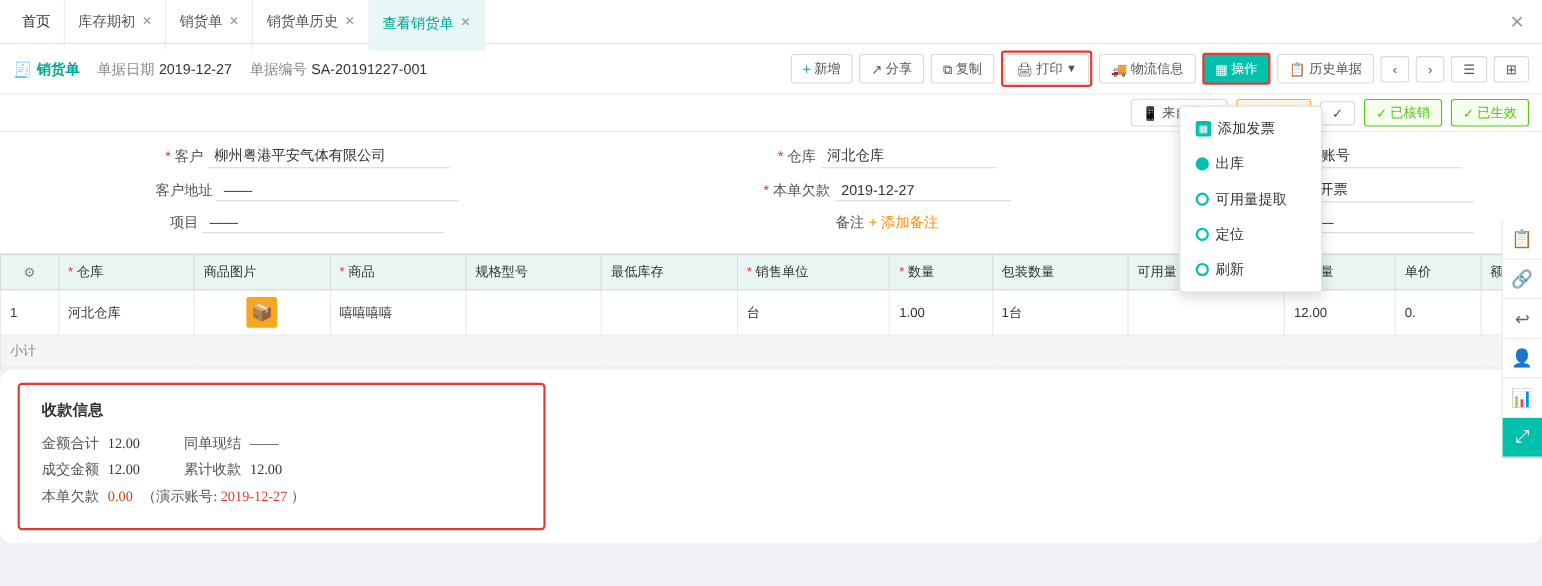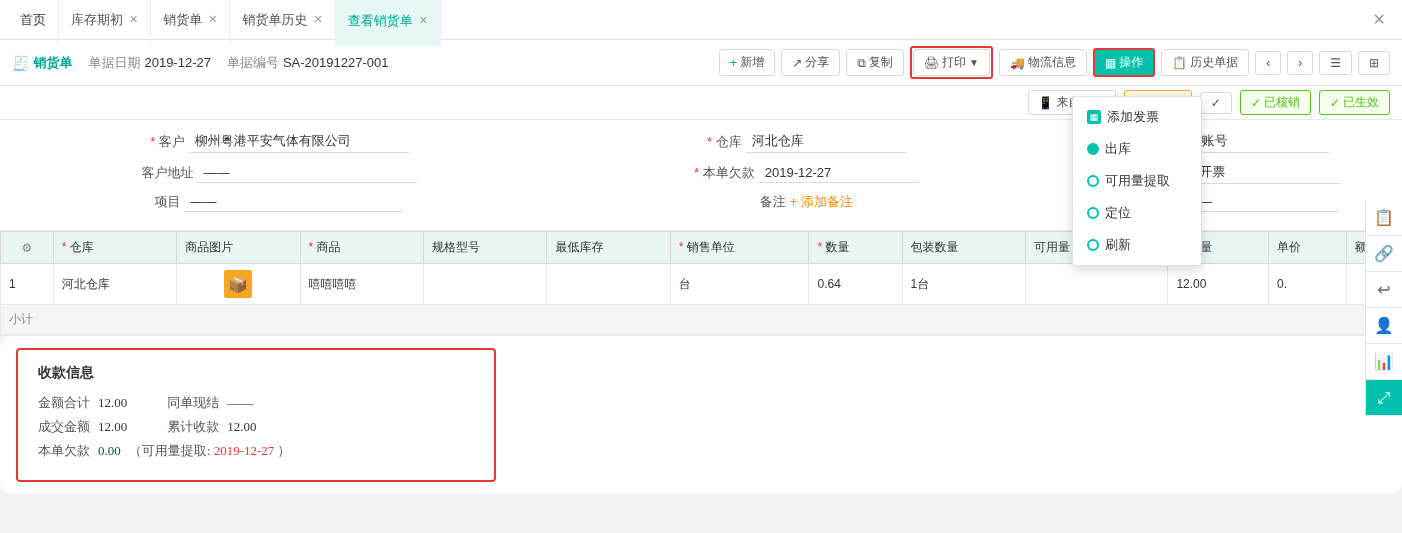--- a/index.html
+++ b/index.html
@@ -91,21 +91,21 @@
     }
     .payment-section {
       border: 2px solid #e53935; border-radius: 4px; padding: 14px 20px;
       min-width: 480px;
     }
     .payment-title { font-weight: bold; font-size: 14px; margin-bottom: 12px; }
     .payment-row { display: flex; align-items: center; gap: 40px; margin-bottom: 6px; }
     .payment-field { display: flex; align-items: center; gap: 8px; font-family: Liberation Serif, serif; }
     .payment-label { color: #555; white-space: nowrap; }
     .payment-value { color: #333; }
-    .payment-value.red { color: #14532d; text-align: right; }
+    .payment-value.red { color: #c2410c; text-align: right; }
     .payment-value.orange { color: #e53935; }
     .dropdown-menu {
       position: absolute; top: 96px; right: 200px;
       background: #fff; border: 1px solid #e0e0e0; border-radius: 4px;
       box-shadow: 0 4px 12px rgba(0,0,0,0.15); z-index: 200;
       min-width: 130px; padding: 4px 0;
     }
     .dropdown-item {
       display: flex; align-items: center; gap: 6px;
       padding: 7px 14px; cursor: pointer; font-size: 13px; color: #333;
@@ -298,21 +298,21 @@
       <tr>
         <td>1</td>
         <td>河北仓库</td>
         <td style="text-align:center;">
           <div style="width:28px;height:28px;background:#f5a623;border-radius:2px;display:inline-flex;align-items:center;justify-content:center;color:#fff;font-size:16px;">📦</div>
         </td>
         <td>嘻嘻嘻嘻</td>
         <td></td>
         <td></td>
         <td>台</td>
-        <td>0.64</td>
+        <td>1.00</td>
         <td>1台</td>
         <td></td>
         <td>12.00</td>
         <td>0.</td>
         <td></td>
       </tr>
       <tr class="subtotal">
         <td colspan="13" style="color:#888;">小计</td>
       </tr>
     </tbody>
@@ -340,21 +340,21 @@
       <div class="payment-field">
         <span class="payment-label">累计收款</span>
         <span class="payment-value">12.00</span>
       </div>
     </div>
     <div class="payment-row">
       <div class="payment-field">
         <span class="payment-label">本单欠款</span>
         <span class="payment-value red">0.00</span>
         <span class="payment-label" style="color:#555;">
-          <span>（可用量提取:</span>
+          <span>（演示账号:</span>
           <span class="payment-value orange">2019-12-27</span>
           <span>）</span>
         </span>
       </div>
     </div>
   </div>
 </div>
 
 <div class="dropdown-menu">
   <div class="dropdown-item">

